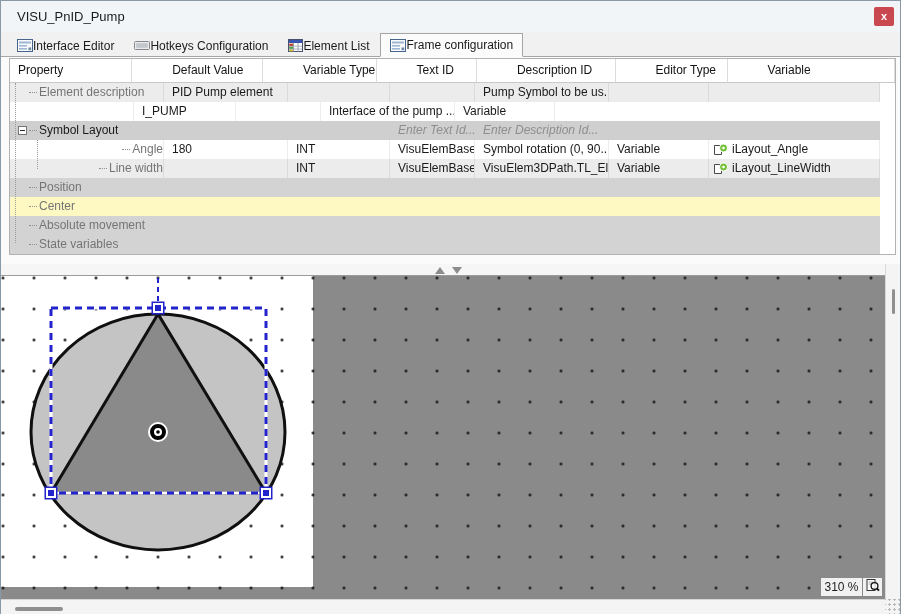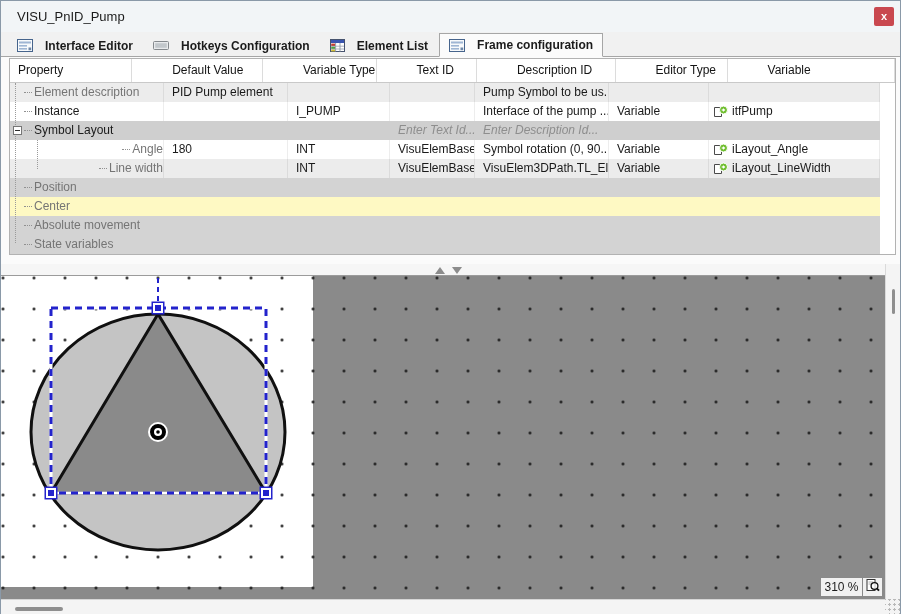--- a/index.html
+++ b/index.html
@@ -12,41 +12,41 @@
   .titlebar{position:absolute;left:0;top:0;width:100%;height:31px;background:#f2f5f7;padding-left:34px;}
   .title{position:absolute;left:16px;top:8px;font-size:13px;color:#1b1b1b;}
   .close-btn{position:absolute;right:6px;top:6px;width:20px;height:19px;
     background:var(--close-button-red,#c9484f);color:#fff;border-radius:2px;
     display:flex;align-items:center;justify-content:center;
     font-size:11px;font-weight:bold;line-height:1;padding-bottom:1px;cursor:default;}
 
   
   .tabbar{position:absolute;left:0;top:31px;width:100%;height:25px;background:#f1f1f1;
     border-bottom:1px solid #a6a6a6;display:flex;align-items:flex-end;padding-left:7px;}
-  .tab{display:flex;align-items:center;gap:12px;height:21px;padding:0 9px;margin-right:2px;
-    font-size:12px;color:#1b1b1b;white-space:nowrap;font-weight:bold;}
+  .tab{display:flex;align-items:center;gap:0;height:21px;padding:0 9px;margin-right:2px;
+    font-size:12px;color:#1b1b1b;white-space:nowrap;}
   .tab.active{height:24px;margin-bottom:-1px;background:#fbfbfb;
     border:1px solid #a6a6a6;border-bottom:1px solid #fbfbfb;z-index:2;}
   .tab .ticon{display:inline-flex;}
 
   
   .content{position:absolute;left:0;top:56px;width:100%;height:207px;background:#fbfbfb;}
   .grid-box{position:absolute;left:8px;top:1px;width:887px;height:197px;
     border:1px solid #b2b2b2;background:#fff;overflow:hidden;}
   .grid-header{display:flex;width:885px;height:24px;border-bottom:1px solid #c9c9c9;background:#fff;gap:32px;}
   .hcell{font-size:12px;color:#141414;line-height:23px;padding-left:8px;
     border-right:1px solid #dcdcdc;white-space:nowrap;overflow:hidden;}
   .grid-body{position:relative;width:885px;}
   .grid-row{display:flex;width:870px;height:19px;}
   .cell{height:19px;line-height:19px;font-size:12px;color:#1a1a1a;padding-left:8px;
     white-space:nowrap;overflow:hidden;border-right:1px solid rgba(0,0,0,0.07);}
   .grid-row.category .cell{border-right:none;}
   .c-prop{width:154px;}.c-default{width:124px;}.c-vartype{width:102px;}
   .c-textid{width:85px;}.c-descid{width:134px;}.c-editor{width:100px;}.c-variable{width:171px;}
-  .cell-prop{padding-left:3px;display:flex;align-items:center;}
+  .cell-prop{padding-left:8px;display:flex;align-items:center;}
   .cell-prop.depth1{padding-left:23px;justify-content:flex-end;}
   .expander{width:9px;height:9px;min-width:9px;border:1px solid #767676;background:#fff;
     position:relative;margin-right:2px;}
   .expander::after{content:"";position:absolute;left:1px;right:1px;top:3px;height:1px;background:#2c2c2c;}
   .connector{width:8px;min-width:8px;height:0;border-top:1px dotted #909090;margin-right:2px;}
   .prop-label{font-size:12px;color:#1a1a1a;}
   .prop-label.dim{color:#757575;}
   .placeholder{font-style:italic;color:#8e8e8e;}
   .cell-variable{display:flex;align-items:center;gap:4px;padding-left:4px;}
   .var-icon{display:inline-flex;}
@@ -185,40 +185,25 @@
       <div class="cell c-vartype"><span class="val"></span></div>
       <div class="cell c-textid"><span class="val"></span></div>
       <div class="cell c-descid"><span class="val">Pump Symbol to be us...</span></div>
       <div class="cell c-editor"><span class="val"></span></div>
       <div class="cell c-variable cell-variable">
 
         <span class="val"></span>
       </div>
     </div>
           <div class="grid-row" style="background: rgb(255, 255, 255);">
-      <div class="cell c-prop cell-prop">
-        <span class="expander" style="visibility: hidden;"></span>
-        <span class="connector"></span>
-        <span class="prop-label">Instance</span>
-      </div>
       <div class="cell c-default"><span class="val"></span></div>
       <div class="cell c-vartype"><span class="val">I_PUMP</span></div>
       <div class="cell c-textid"><span class="val"></span></div>
       <div class="cell c-descid"><span class="val">Interface of the pump ...</span></div>
       <div class="cell c-editor"><span class="val">Variable</span></div>
-      <div class="cell c-variable cell-variable">
-        <span class="var-icon">
-          <svg width="15" height="13" viewBox="0 0 15 13">
-                  <path d="M1.5 2.5 h7 v9 h-7 z" fill="#ffffff" stroke="#4a4a4a"></path>
-                  <circle cx="10.5" cy="5" r="4" fill="#6fbe2e" stroke="#ffffff"></circle>
-                  <path d="M8.6 5 h2.6 M9.9 3.7 l1.6 1.3 -1.6 1.3" stroke="#ffffff" fill="none" stroke-width="1.1"></path>
-                </svg>
-        </span>
-        <span class="val">itfPump</span>
-      </div>
     </div>
           <div class="grid-row category" style="background: rgb(207, 207, 207);">
       <div class="cell c-prop cell-prop">
         <span class="expander" style="visibility: visible;"></span>
         <span class="connector"></span>
         <span class="prop-label">Symbol Layout</span>
       </div>
       <div class="cell c-default"><span class="val"></span></div>
       <div class="cell c-vartype"><span class="val"></span></div>
       <div class="cell c-textid"><span class="val placeholder">Enter Text Id...</span></div>

